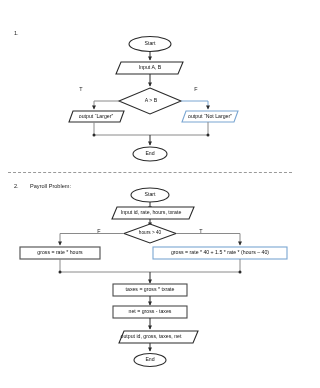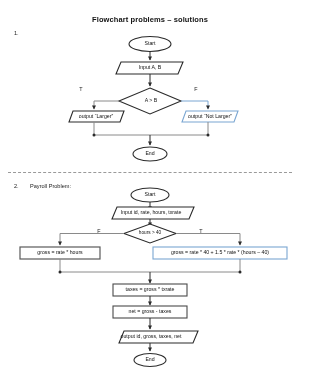--- a/index.html
+++ b/index.html
@@ -78,21 +78,20 @@
   }
   .node-text.small {
     font-size: 4.7px;
   }
 </style>
 </head>
 <body>
 
 <div class="page">
 
-  <div class="doc-title">Flowchart problems – solutions</div>
 
   <div class="item-num" style="left:14px; top:30px;">1.</div>
 
   <svg class="flow" viewBox="0 0 300 388" xmlns="http://www.w3.org/2000/svg">
     <defs>
       <marker id="ah-dark" markerWidth="5" markerHeight="5" refX="3.6" refY="2" orient="auto">
         <path d="M0,0 L4,2 L0,4 z" fill="#2b2b2b"></path>
       </marker>
       <marker id="ah-gray" markerWidth="5" markerHeight="5" refX="3.6" refY="2" orient="auto">
         <path d="M0,0 L4,2 L0,4 z" fill="#2b2b2b"></path>

